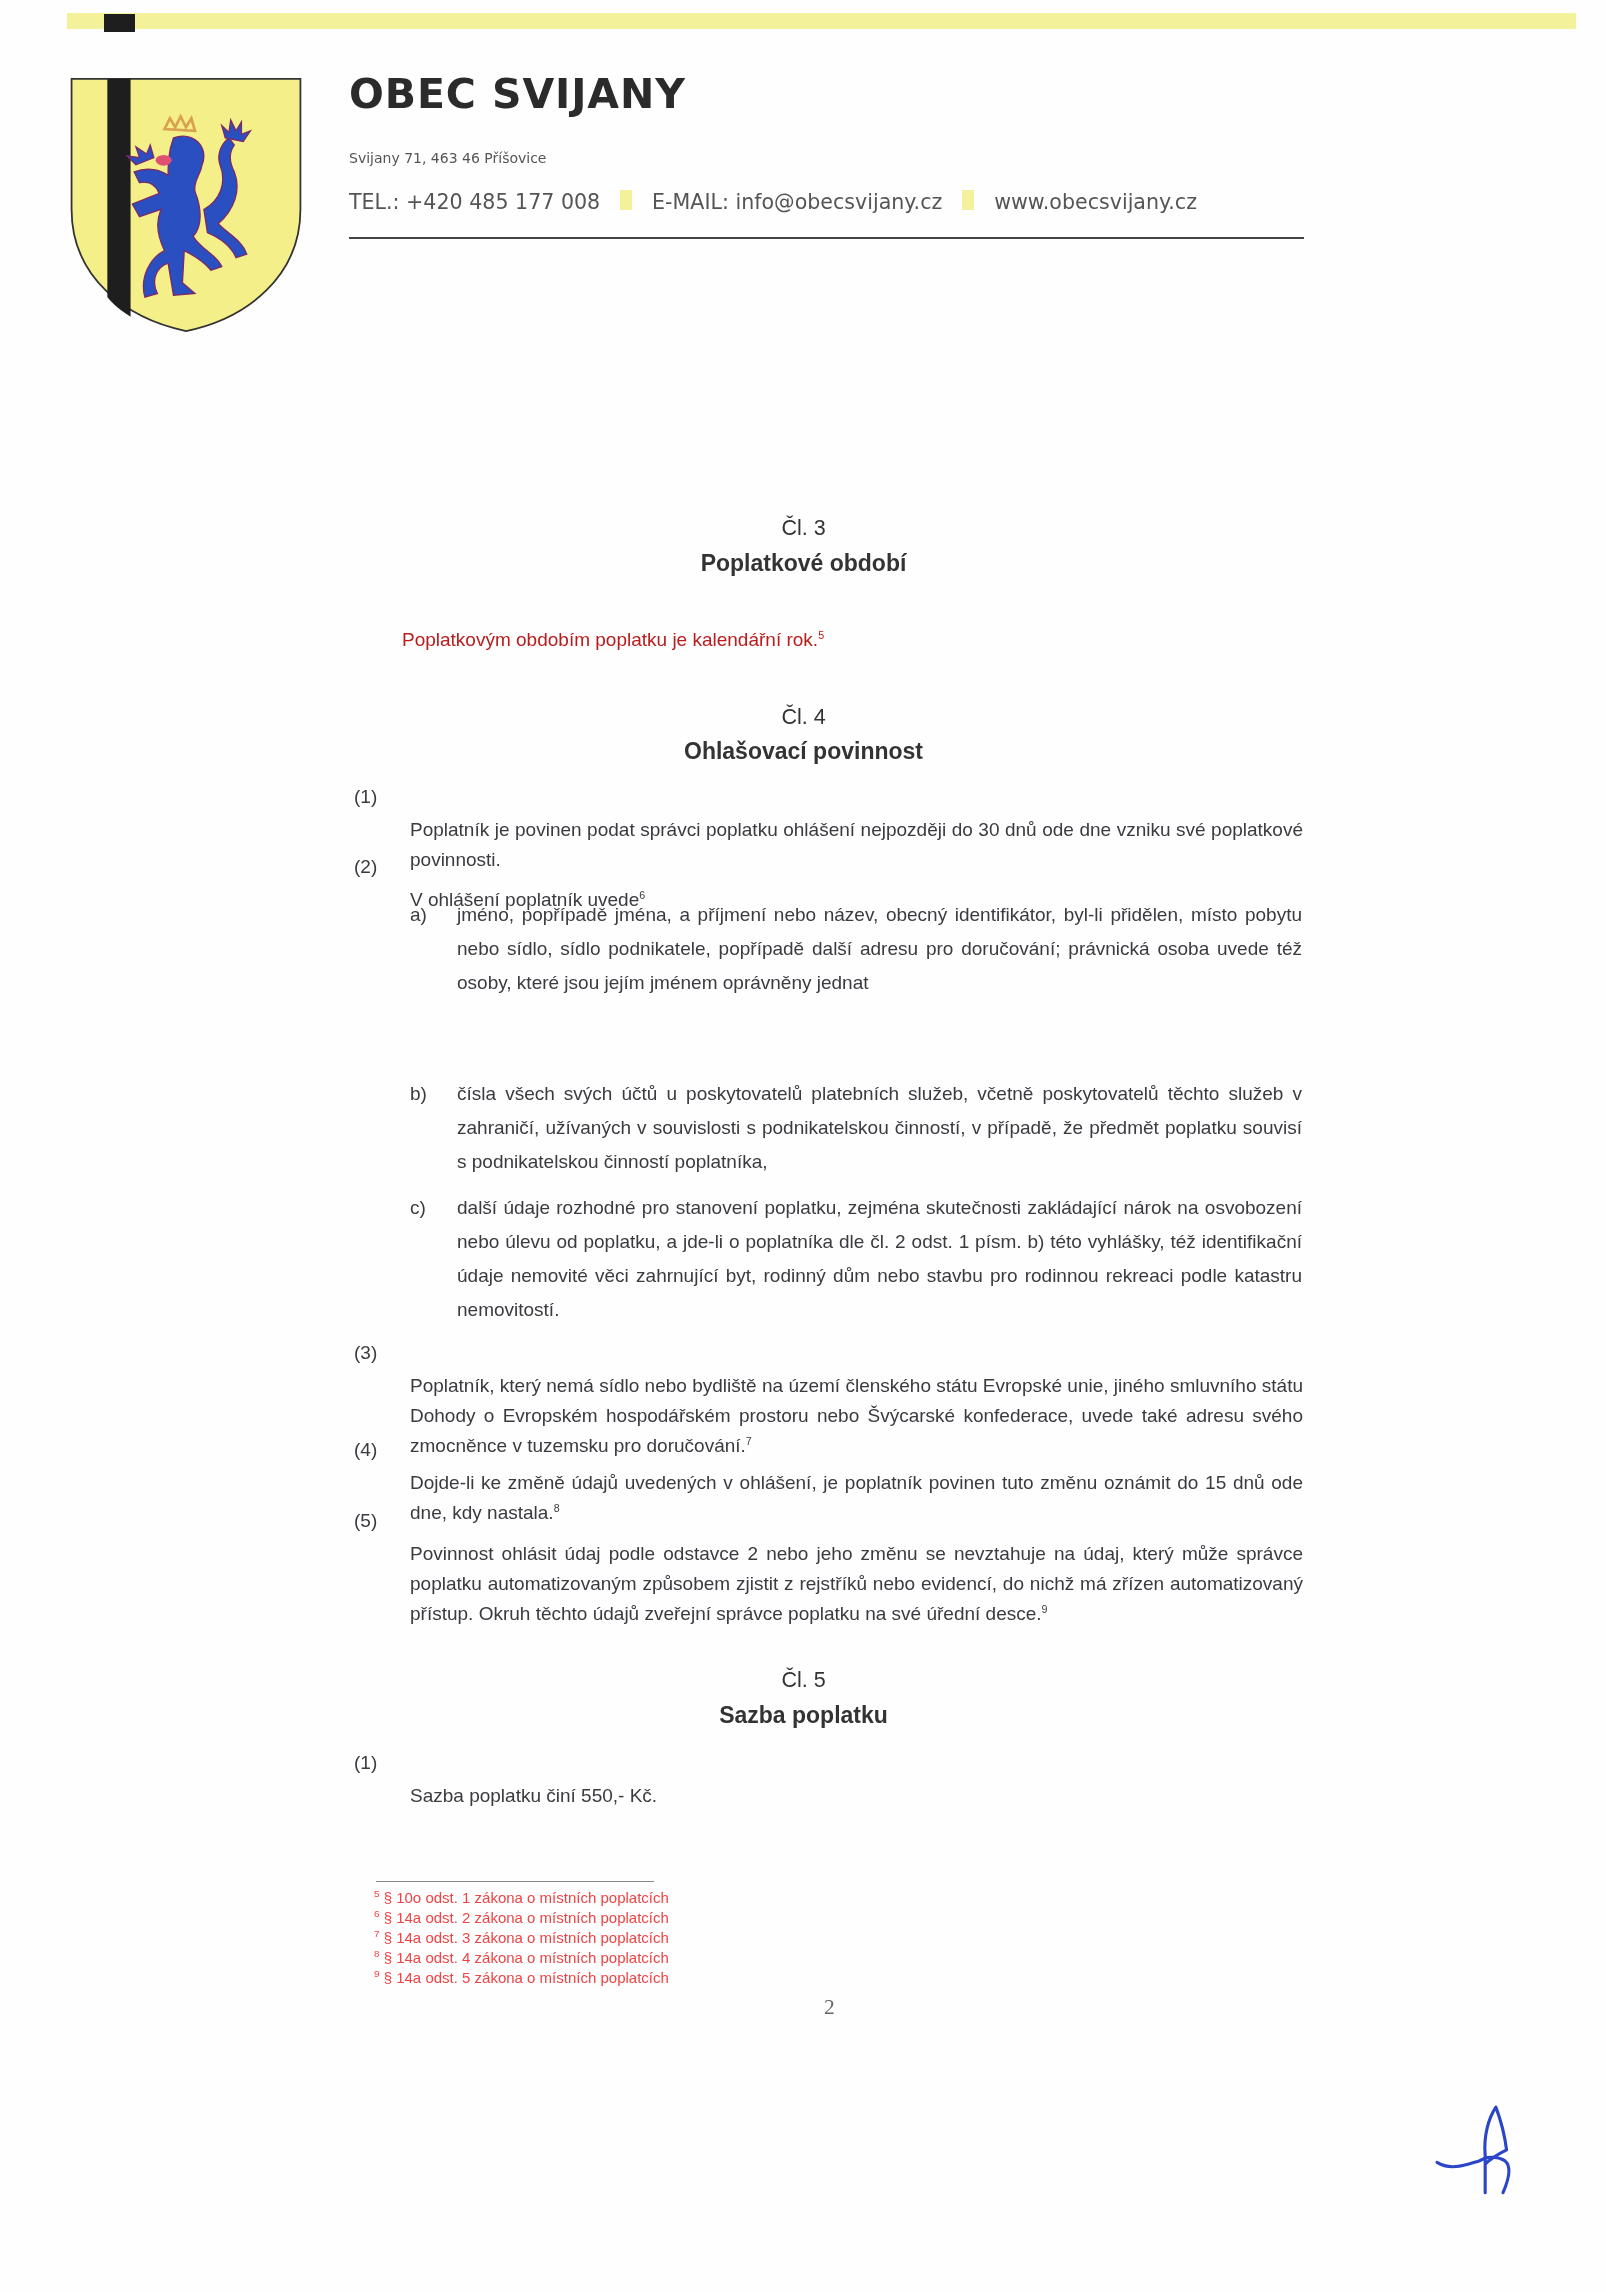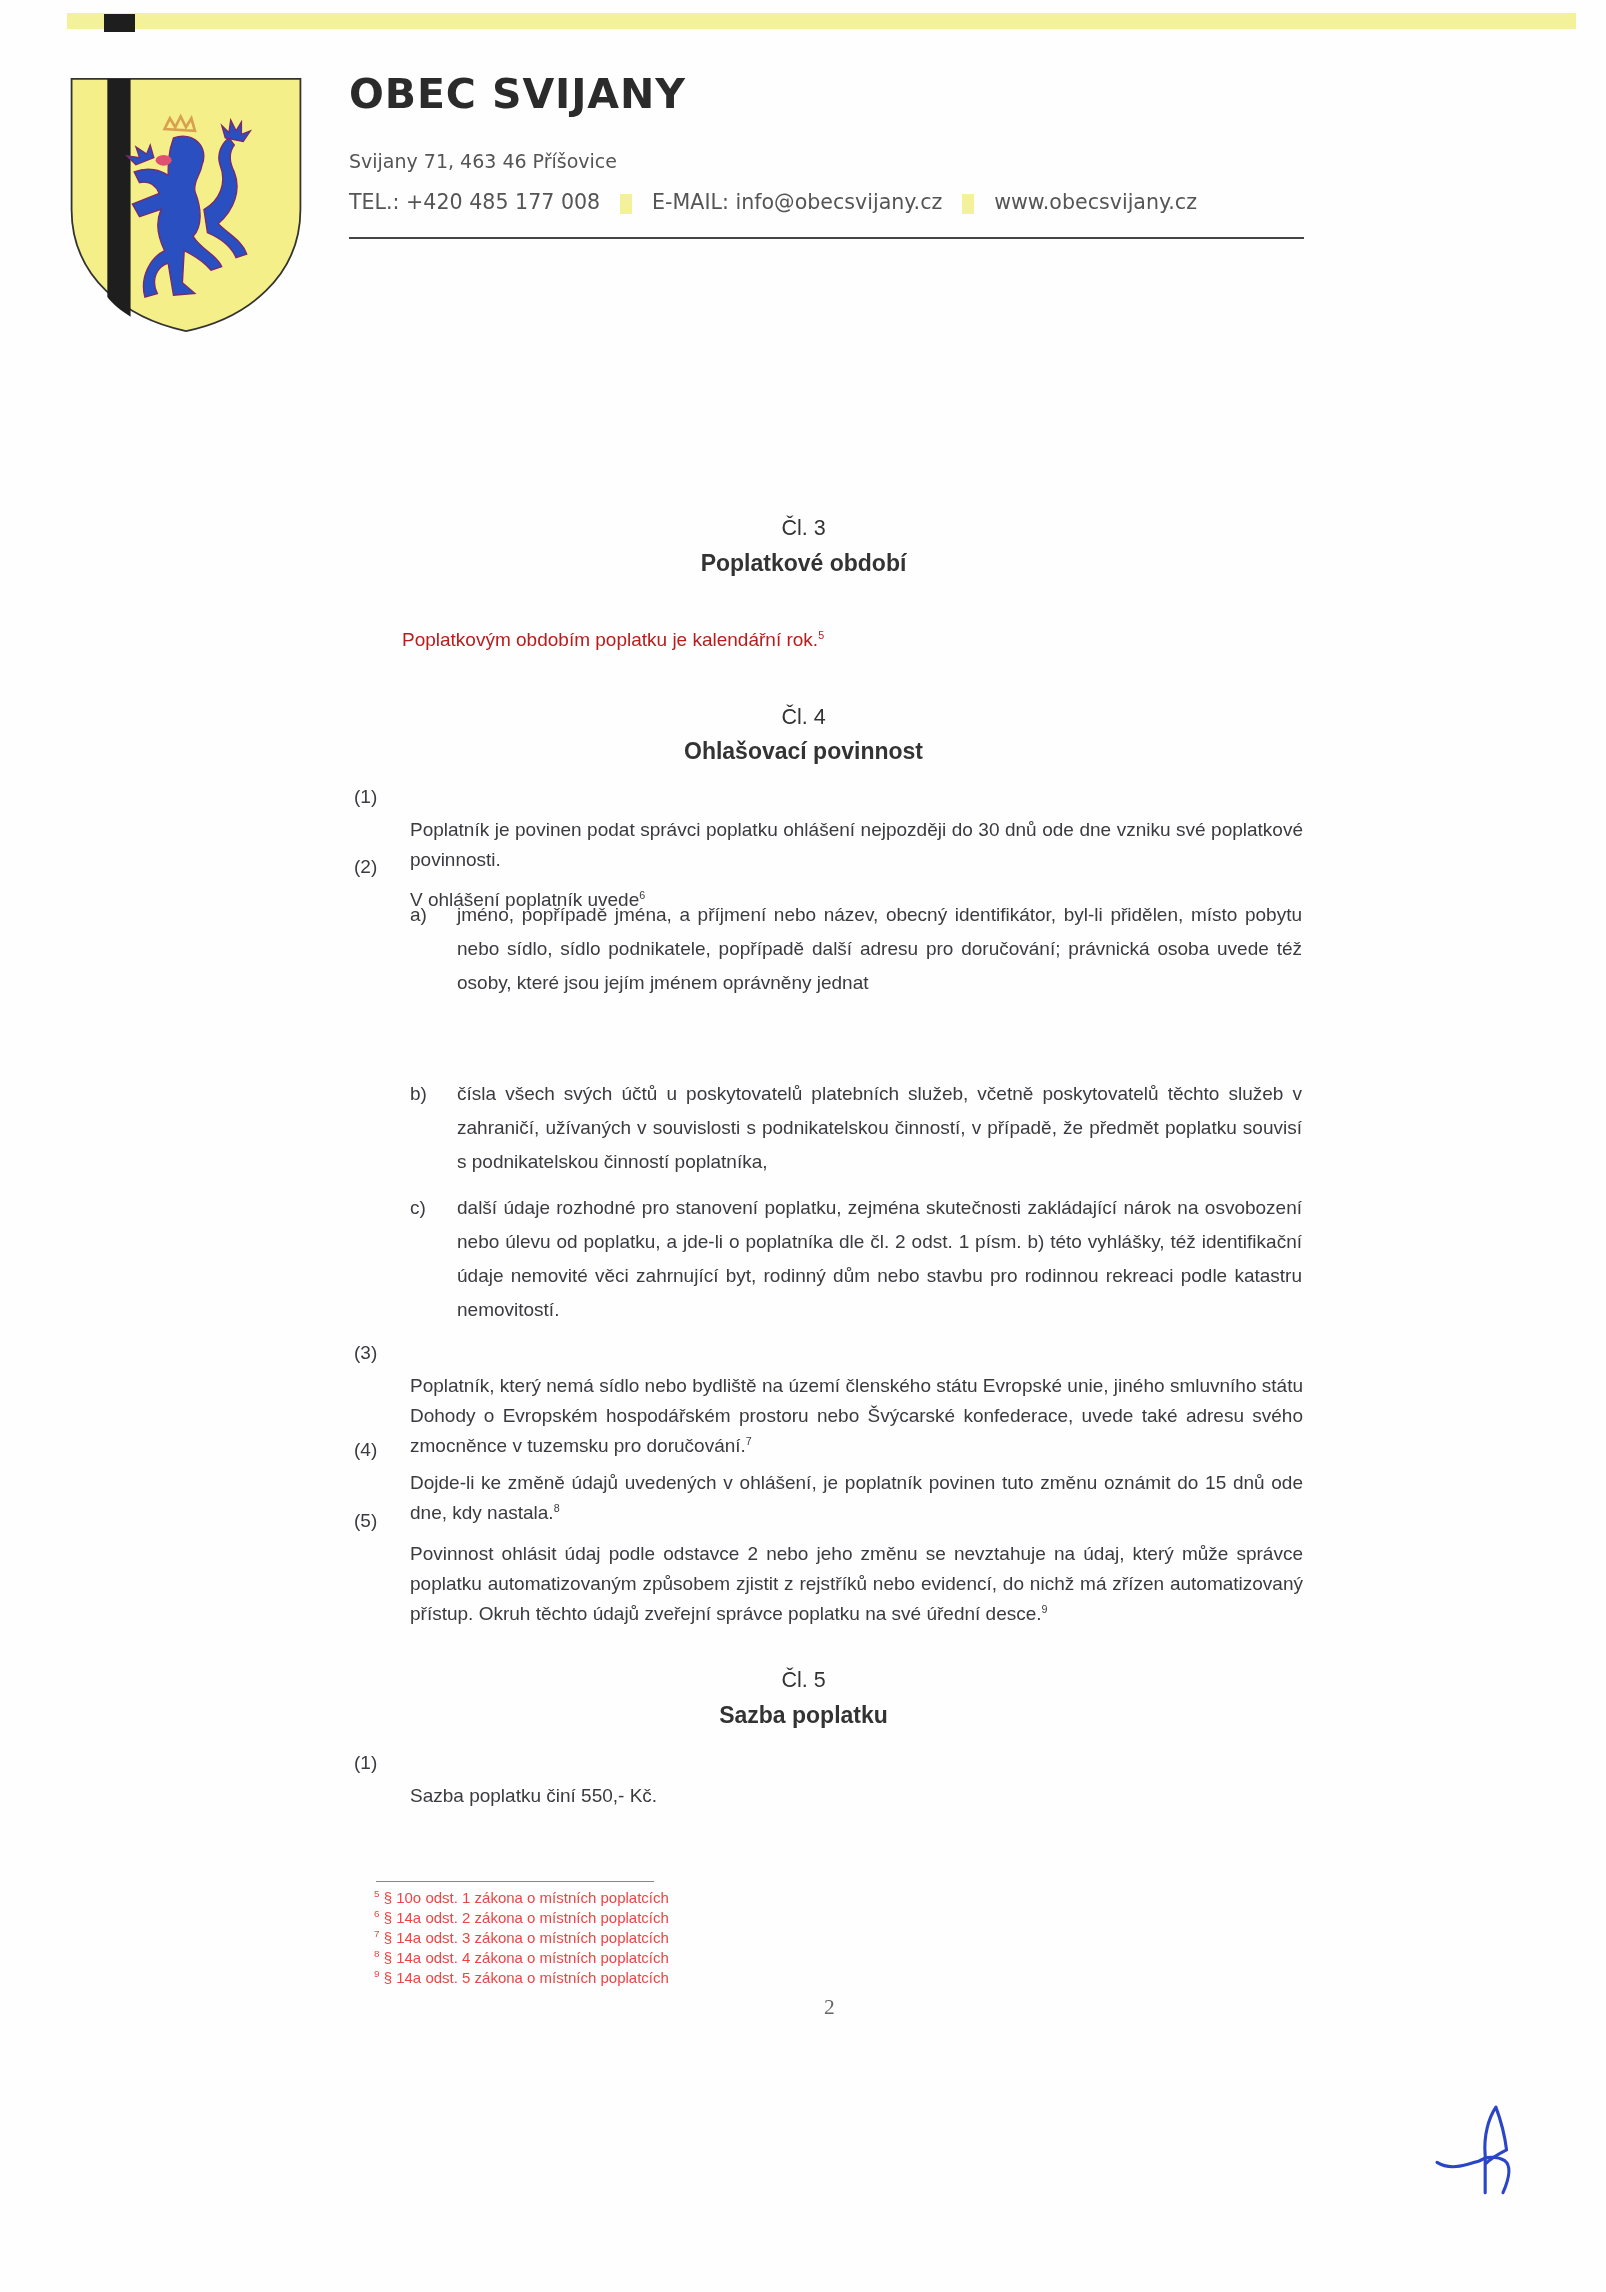--- a/index.html
+++ b/index.html
@@ -4,23 +4,23 @@
 <style>
   html, body { margin:0; padding:0; }
   body { width:1607px; height:2293px; background:#fefefe; position:relative; overflow:hidden;
          font-family:"Liberation Sans", sans-serif; color:#2a2a2e; }
   .abs { position:absolute; }
   .topbar { left:67px; top:12.5px; width:1509px; height:16px; background:#f3f29a; }
   .topbar-sq { left:104px; top:14.3px; width:31px; height:18px; background:#1e1e1e; }
   .crest { left:68px; top:75px; width:236px; height:260px; }
   .org-title { left:349px; top:70px; font-family:"DejaVu Sans", sans-serif; font-weight:bold;
                font-size:41px; letter-spacing:0.9px; color:#2b2b2b; }
-  .addr { left:349px; top:150px; font-family:"DejaVu Sans", sans-serif; font-size:19px; color:#555; }
+  .addr { left:349px; top:150px; font-family:"DejaVu Sans", sans-serif; font-size:14px; color:#555; }
   .contact { left:349px; top:190px; font-family:"DejaVu Sans", sans-serif; font-size:20.6px; color:#555;
-             white-space:nowrap; display:flex; align-items:flex-end; }
+             white-space:nowrap; display:flex; align-items:flex-start; }
   .contact .sep { display:inline-block; width:12.5px; height:19.7px; background:#f3f29a; margin:0 19.7px; }
   .rule { left:349px; top:237px; width:955px; height:1.8px; background:#444; }
 
   .art-num, .art-title { left:0; width:1607px; text-align:center; }
   .art-num { font-size:21.5px; color:#333; }
   .art-title { font-size:23px; font-weight:bold; color:#333; }
 
   .para { left:354px; width:949px; font-size:19px; line-height:30px; color:#3a3a40; }
   .para .num { position:absolute; left:0; top:0; }
   .para .txt { margin-left:56px; text-align:justify;margin-top:33px; }

